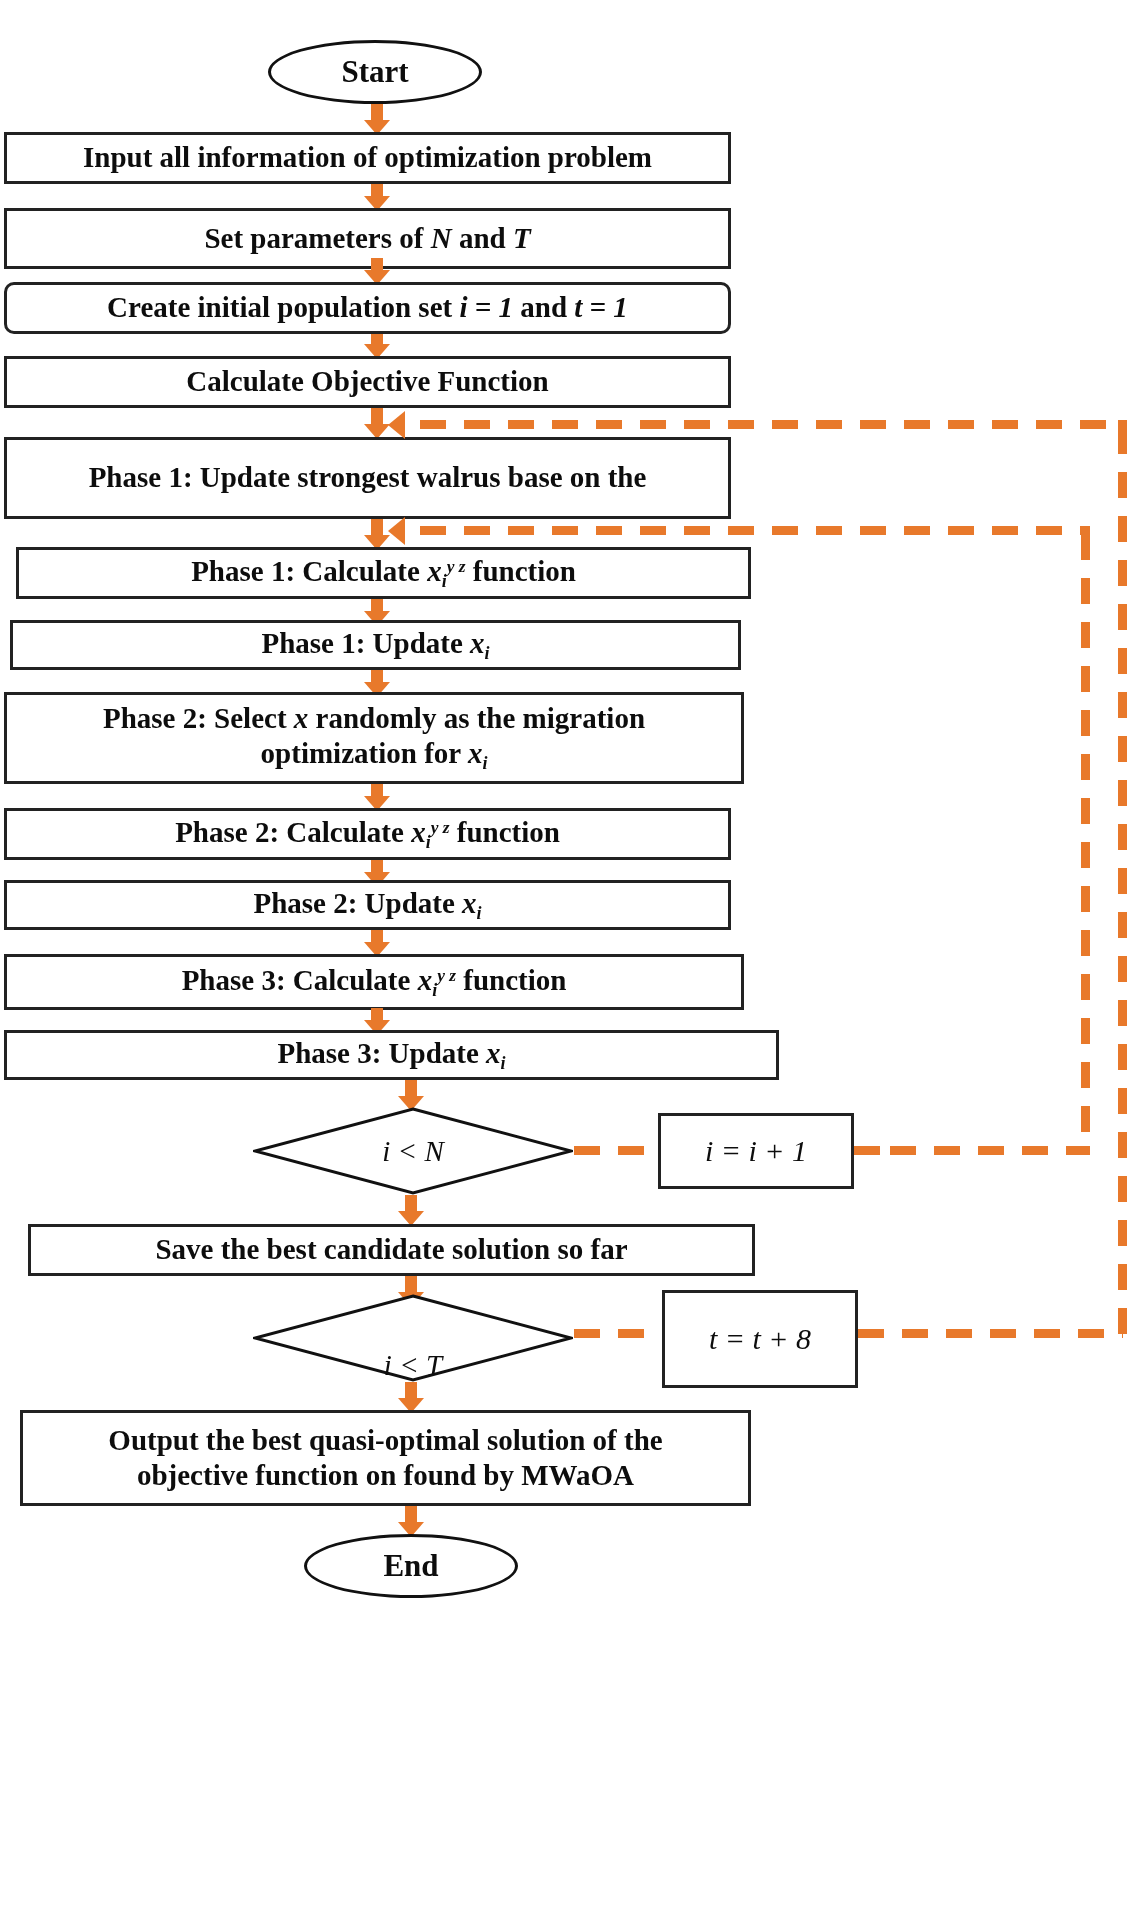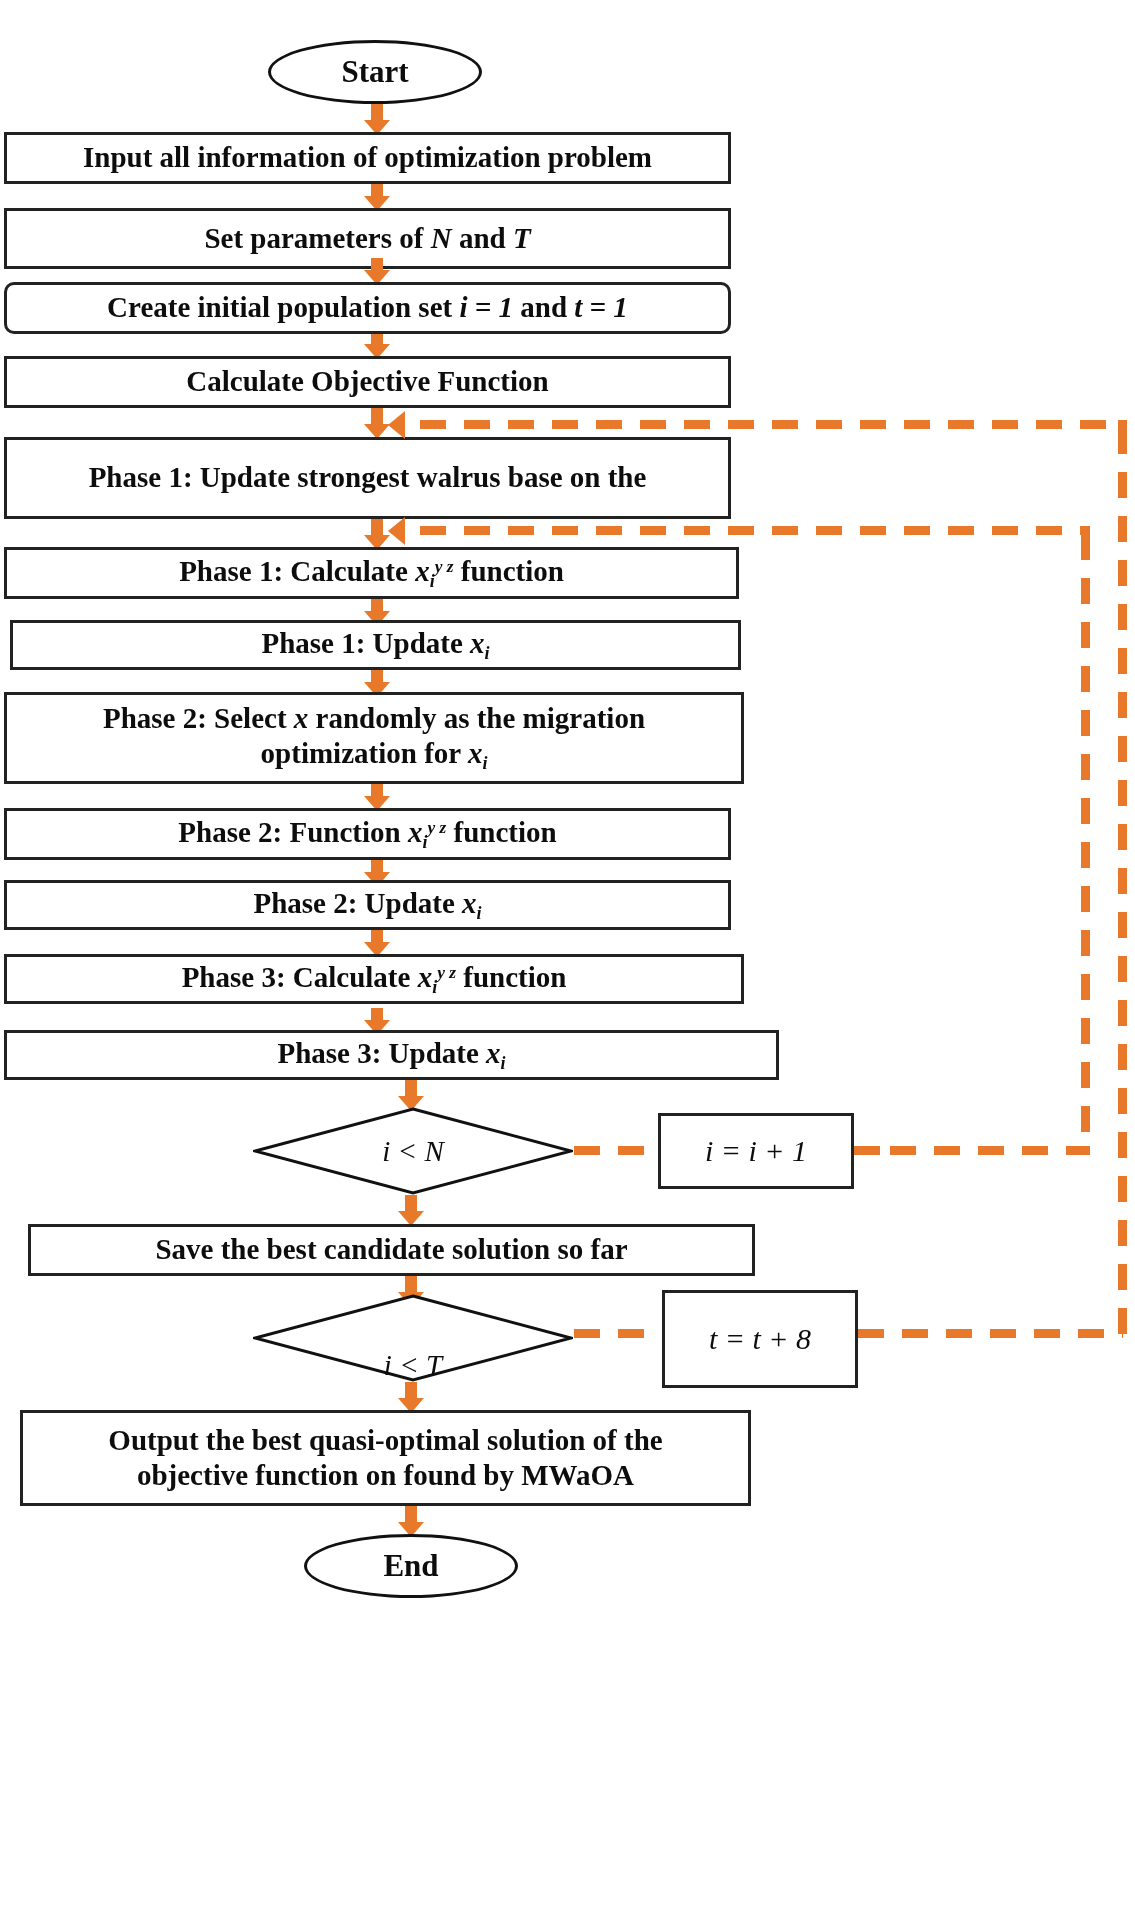--- a/index.html
+++ b/index.html
@@ -174,21 +174,21 @@
 
   <div class="node proc" style="left:4px; top:405px; width:727px; height:82px;">
     <span>Phase 1: Update strongest walrus base on the</span>
   </div>
 
   <div class="arrow" style="left:364px; top:487px; height:30px;">
     <div class="shaft" style="height:18px;"></div>
     <div class="head" style="top:16px;"></div>
   </div>
 
-  <div class="node proc" style="left:4px; top:515px; width:735px; height:52px;">
+  <div class="node proc" style="left:16px; top:515px; width:735px; height:52px;">
     <span>
       <span>Phase 1: Calculate </span><span class="mb">x</span><span class="sub">i</span><span class="supyz">y z</span><span> function</span>
     </span>
   </div>
 
   <div class="arrow" style="left:364px; top:567px; height:26px;">
     <div class="shaft" style="height:14px;"></div>
     <div class="head" style="top:12px;"></div>
   </div>
 
@@ -212,41 +212,41 @@
     </div>
   </div>
 
   <div class="arrow" style="left:364px; top:752px; height:26px;">
     <div class="shaft" style="height:14px;"></div>
     <div class="head" style="top:12px;"></div>
   </div>
 
   <div class="node proc" style="left:4px; top:776px; width:727px; height:52px;">
     <span>
-      <span>Phase 2: Function </span><span class="mb">x</span><span class="sub">i</span><span class="supyz">y z</span><span> function</span>
+      <span>Phase 2: Calculate </span><span class="mb">x</span><span class="sub">i</span><span class="supyz">y z</span><span> function</span>
     </span>
   </div>
 
   <div class="arrow" style="left:364px; top:828px; height:26px;">
     <div class="shaft" style="height:14px;"></div>
     <div class="head" style="top:12px;"></div>
   </div>
 
   <div class="node proc" style="left:4px; top:848px; width:727px; height:50px;">
     <span>
       <span>Phase 2: Update </span><span class="mb">x</span><span class="sub">i</span>
     </span>
   </div>
 
   <div class="arrow" style="left:364px; top:898px; height:26px;">
     <div class="shaft" style="height:14px;"></div>
     <div class="head" style="top:12px;"></div>
   </div>
 
-  <div class="node proc" style="left:4px; top:922px; width:740px; height:50px;">
+  <div class="node proc" style="left:4px; top:922px; width:740px; height:56px;">
     <span>
       <span>Phase 3: Calculate </span><span class="mb">x</span><span class="sub">i</span><span class="supyz">y z</span><span> function</span>
     </span>
   </div>
 
   <div class="arrow" style="left:364px; top:976px; height:26px;">
     <div class="shaft" style="height:14px;"></div>
     <div class="head" style="top:12px;"></div>
   </div>
 

